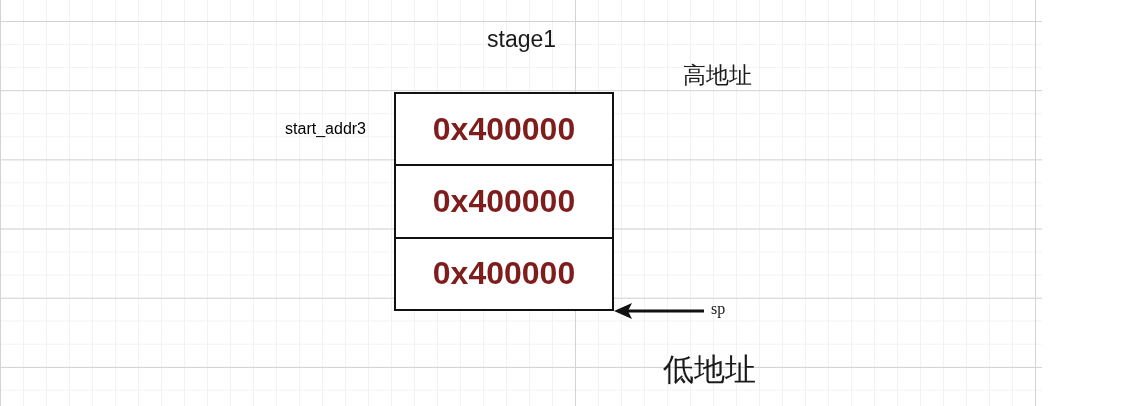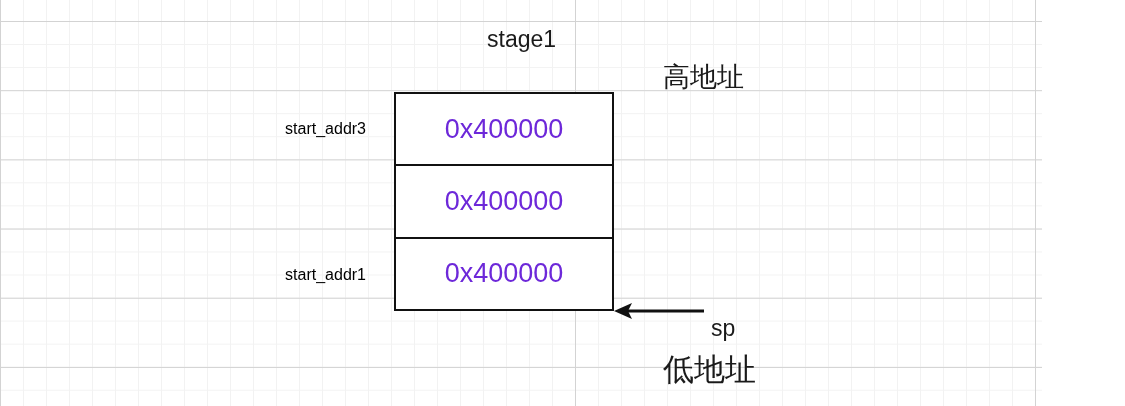--- a/index.html
+++ b/index.html
@@ -53,23 +53,24 @@
     display: flex;
     flex-direction: column;
   }
   .stack-cell {
     flex: 1 1 0;
     display: flex;
     align-items: center;
     justify-content: center;
     border-bottom: 2px solid #111111;
     box-sizing: border-box;
-    font-size: 27px;
-    color: #6d28d9;
+    font-size: 32px;
+    color: #7f1d1d;
     letter-spacing: 0px;
+    font-weight: bold;
   }
   .stack-cell:last-child {
     border-bottom: none;
   }
   #labels-col {
     position: absolute;
     left: 150px;
     top: 92px;
     width: 216px;
     height: 219px;
@@ -85,33 +86,34 @@
   .label-slot.s1 { top: 0px; }
   .label-slot.s2 { top: 73px; }
   .label-slot.s3 { top: 146px; }
 
   #stage-title {
     left: 487px;
     top: 28px;
     font-size: 23px;
   }
   #high-addr {
-    left: 663px;
+    left: 683px;
     top: 64px;
-    font-size: 27px;
+    font-size: 23px;
   }
   #low-addr {
     left: 663px;
     top: 354px;
     font-size: 31px;
   }
   #sp-label {
     left: 711px;
-    top: 317px;
-    font-size: 23px;
+    top: 301px;
+    font-size: 16px;
+    font-family: Liberation Serif, serif;
   }
 
   #sp-arrow {
     position: absolute;
     left: 608px;
     top: 296px;
     width: 100px;
     height: 30px;
   }
 </style>
@@ -123,23 +125,20 @@
   <div class="lbl" id="stage-title">stage1</div>
 
   <div class="lbl" id="high-addr">高地址</div>
 
   <div class="lbl" id="low-addr">低地址</div>
 
   <div id="labels-col">
     <div class="label-slot s1">
       <span>start_addr3</span>
     </div>
-    <div class="label-slot s3">
-      <span>start_addr1</span>
-    </div>
   </div>
 
   <div id="stack-box">
     <div class="stack-cell">0x400000</div>
     <div class="stack-cell">0x400000</div>
     <div class="stack-cell">0x400000</div>
   </div>
 
   <svg id="sp-arrow" viewBox="0 0 100 30">
     <line x1="96" y1="15" x2="14" y2="15" stroke="#111111" stroke-width="3"></line>

